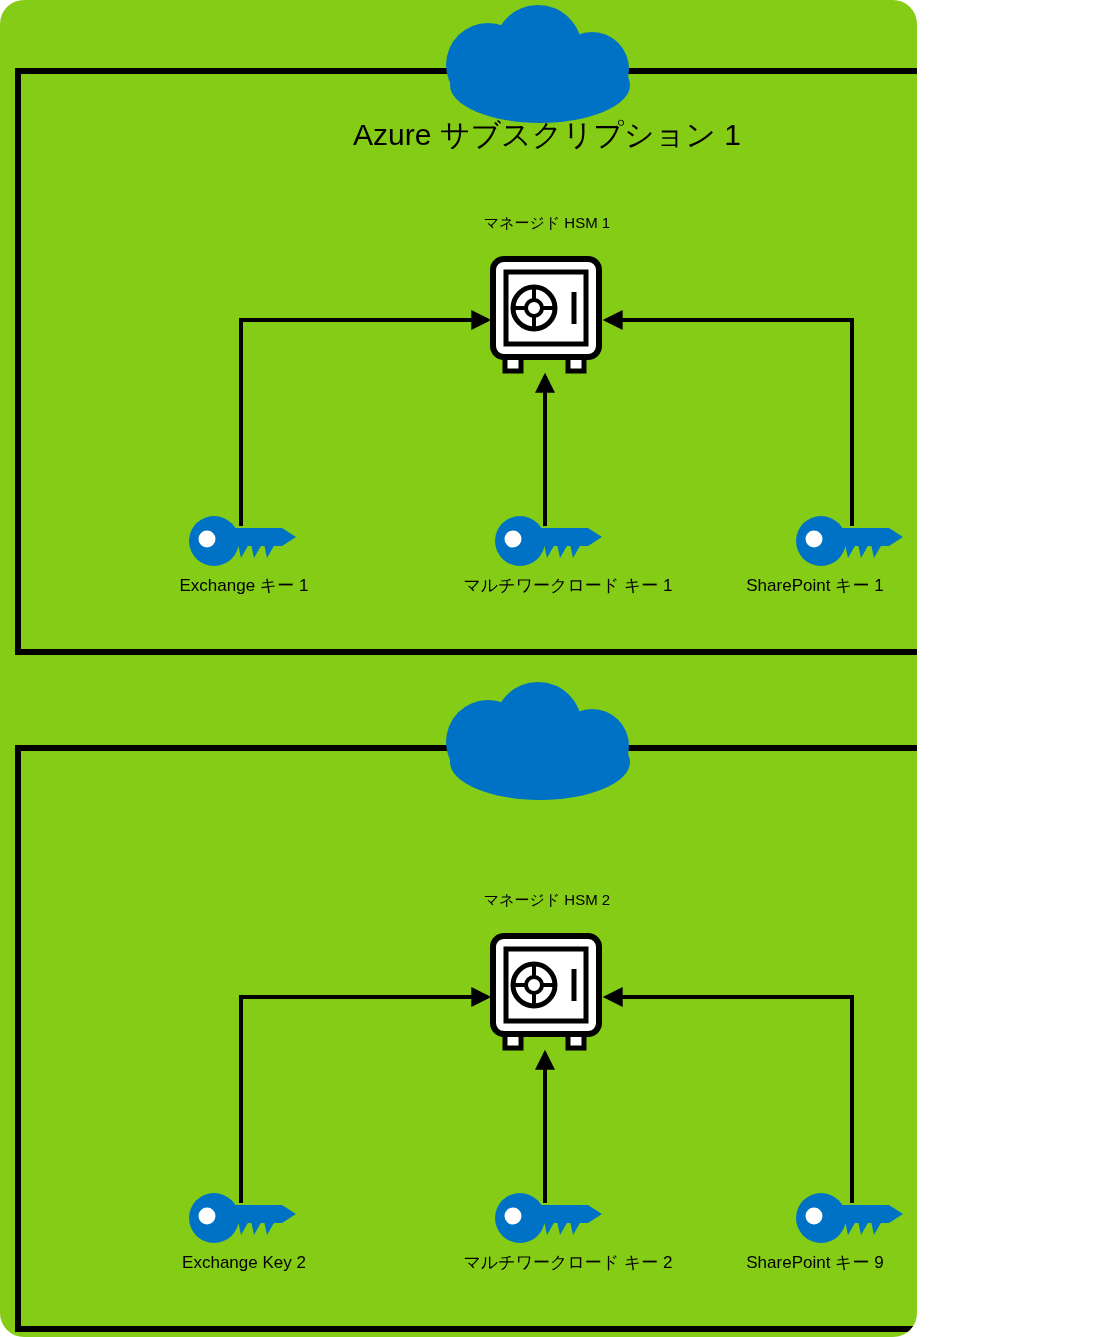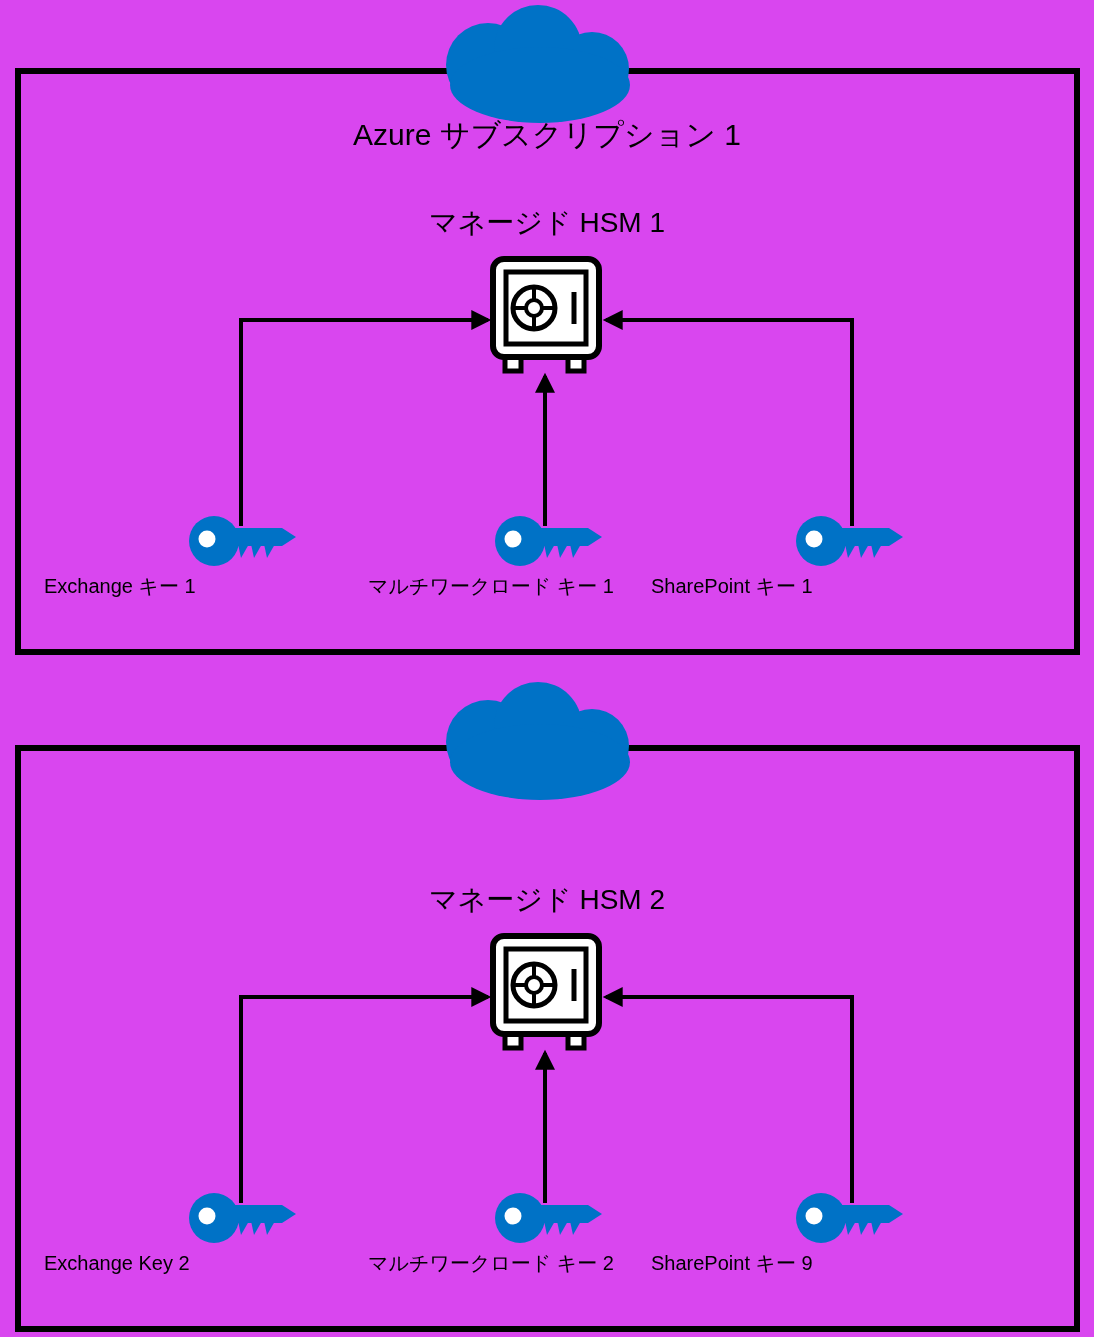--- a/index.html
+++ b/index.html
@@ -1,34 +1,34 @@
 <!DOCTYPE html>
 <html><head>
 <meta charset="utf-8">
 <style>
   html,body{margin:0;padding:0;background:#ffffff;}
   body{font-family:"Liberation Sans","DejaVu Sans",sans-serif;color:#000;}
-  .canvas{position:relative;width:1094px;height:1337px;background:#d946ef;overflow:hidden;}
+  .canvas{position:relative;width:917px;height:1337px;background:#84cc16;overflow:hidden;border-radius:24px;}
 
   .panel-border{position:absolute;left:15px;width:1065px;height:587px;
     border:6px solid #000;box-sizing:border-box;z-index:1;background:transparent;}
   .connectors{position:absolute;left:0;top:0;z-index:2;pointer-events:none;}
   .panel-content{position:absolute;left:0;width:1094px;height:587px;z-index:3;}
 
   .cloud{position:absolute;left:440px;top:-65px;width:200px;height:122px;z-index:4;}
   .panel-title{position:absolute;left:0;top:50px;width:1094px;text-align:center;
     font-size:30px;line-height:34px;z-index:4;}
   .hsm-label{position:absolute;left:0;top:143px;width:1094px;text-align:center;
-    font-size:28px;line-height:24px;z-index:4;}
+    font-size:15px;line-height:24px;z-index:4;}
   .safe{position:absolute;left:490px;top:188px;width:112px;height:124px;z-index:4;}
   .key{position:absolute;top:444px;width:112px;height:54px;z-index:4;}
   .key-1{left:188px;} .key-2{left:494px;} .key-3{left:795px;}
-  .key-label{position:absolute;top:506px;width:400px;
-    font-size:20px;line-height:24px;z-index:4;}
-  .key-label-1{left:44px;} .key-label-2{left:368px;} .key-label-3{left:651px;}
+  .key-label{position:absolute;top:506px;width:400px;text-align:center;
+    font-size:17px;line-height:24px;z-index:4;}
+  .key-label-1{left:44px;} .key-label-2{left:368px;} .key-label-3{left:615px;}
 
   svg.fit{width:100%;height:100%;display:block;}
 </style>
 </head>
 <body>
 
 <svg width="0" height="0" style="position:absolute" aria-hidden="true">
   <defs>
     <marker id="arrow" viewBox="0 0 6 6" markerWidth="5.5" markerHeight="5" refX="5" refY="3" orient="auto" markerUnits="strokeWidth">
       <path d="M0,0 L6,3 L0,6 Z" fill="#000"></path>

